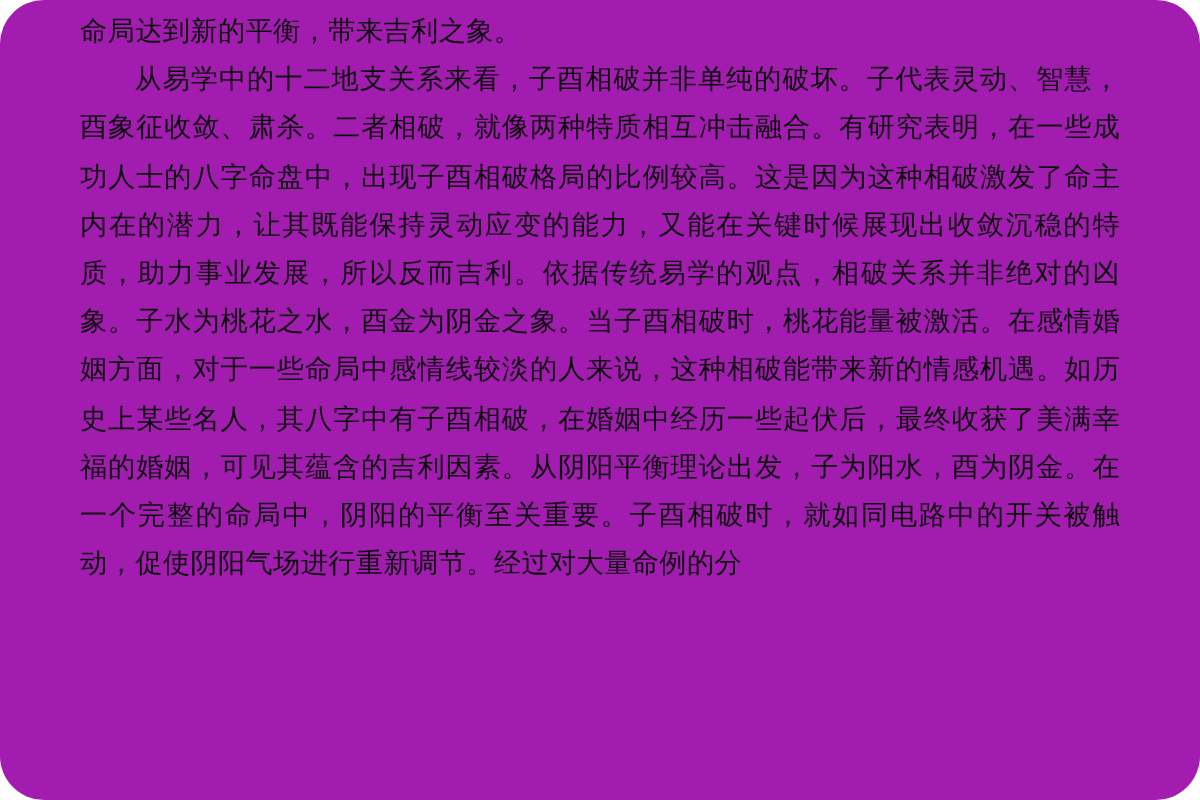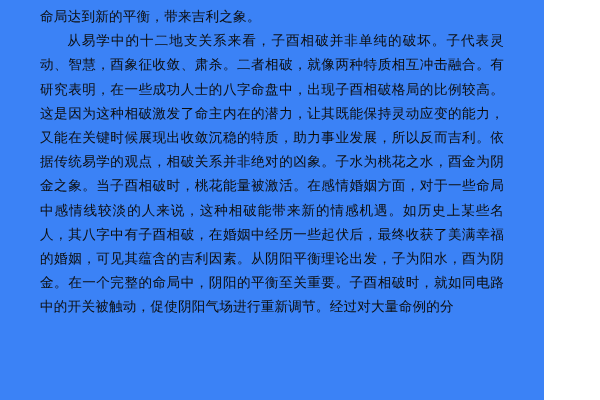--- a/index.html
+++ b/index.html
@@ -8,25 +8,26 @@
   }
   body {
     width: 600px;
     height: 400px;
     background: #ffffff;
     font-family: "DejaVu Serif", "Liberation Serif", serif;
     overflow: hidden;
   }
   .page {
     position: relative;
-    width: 544px;
+    width: 600px;
     height: 400px;
     box-sizing: border-box;
     padding: 4px 40px 0 40px;
-    background: #3b82f6;
+    background: #a21caf;
+    border-radius: 22px;
   }
   .body-text {
     font-size: 13.6px;
     line-height: 1.78;
     color: #0d0d0d;
     text-align: justify;
     text-justify: inter-ideograph;
     letter-spacing: 0.2px;
   }
   .para {

